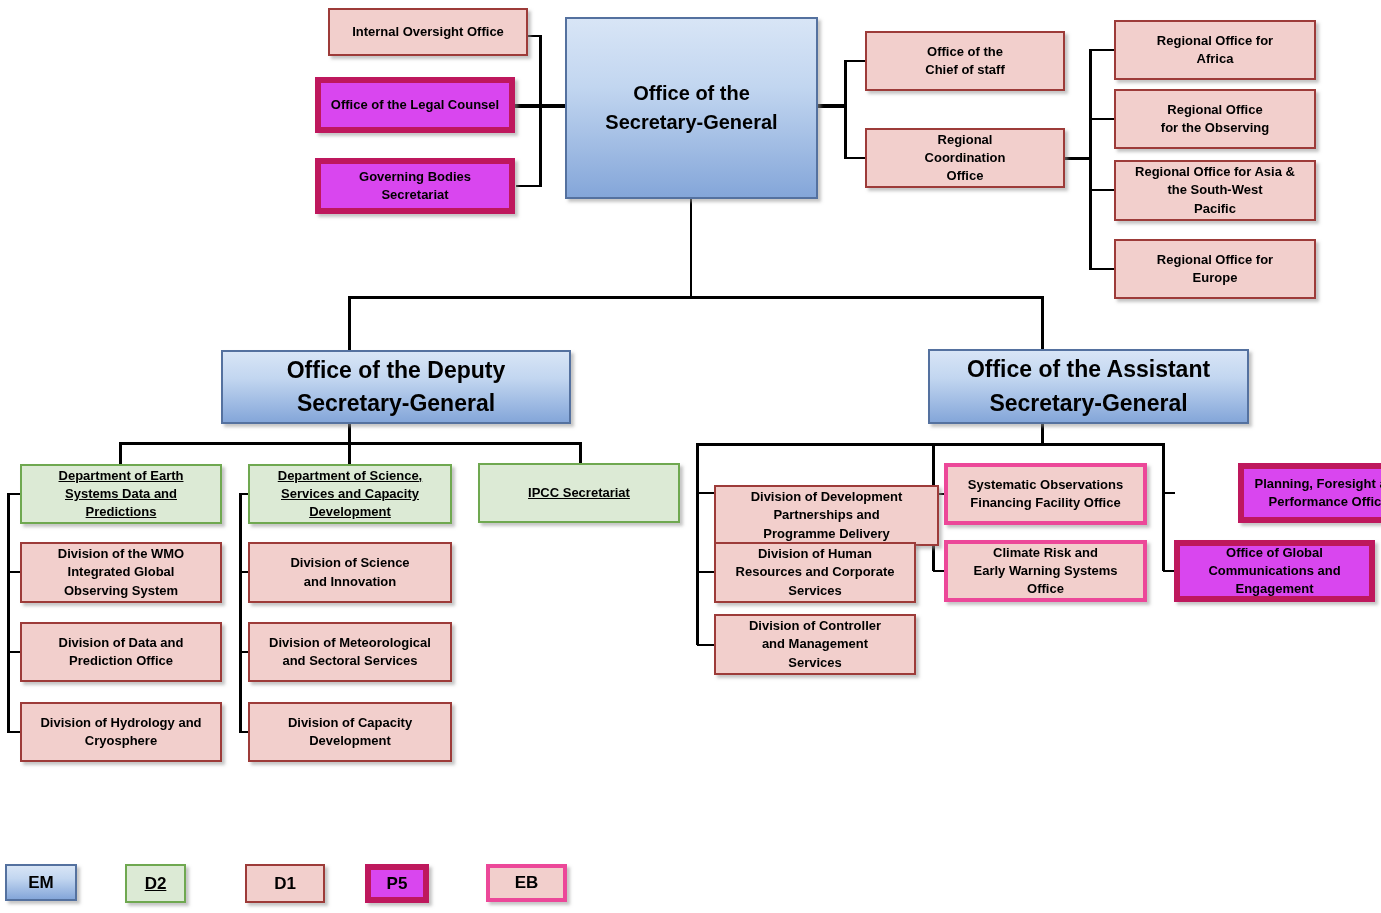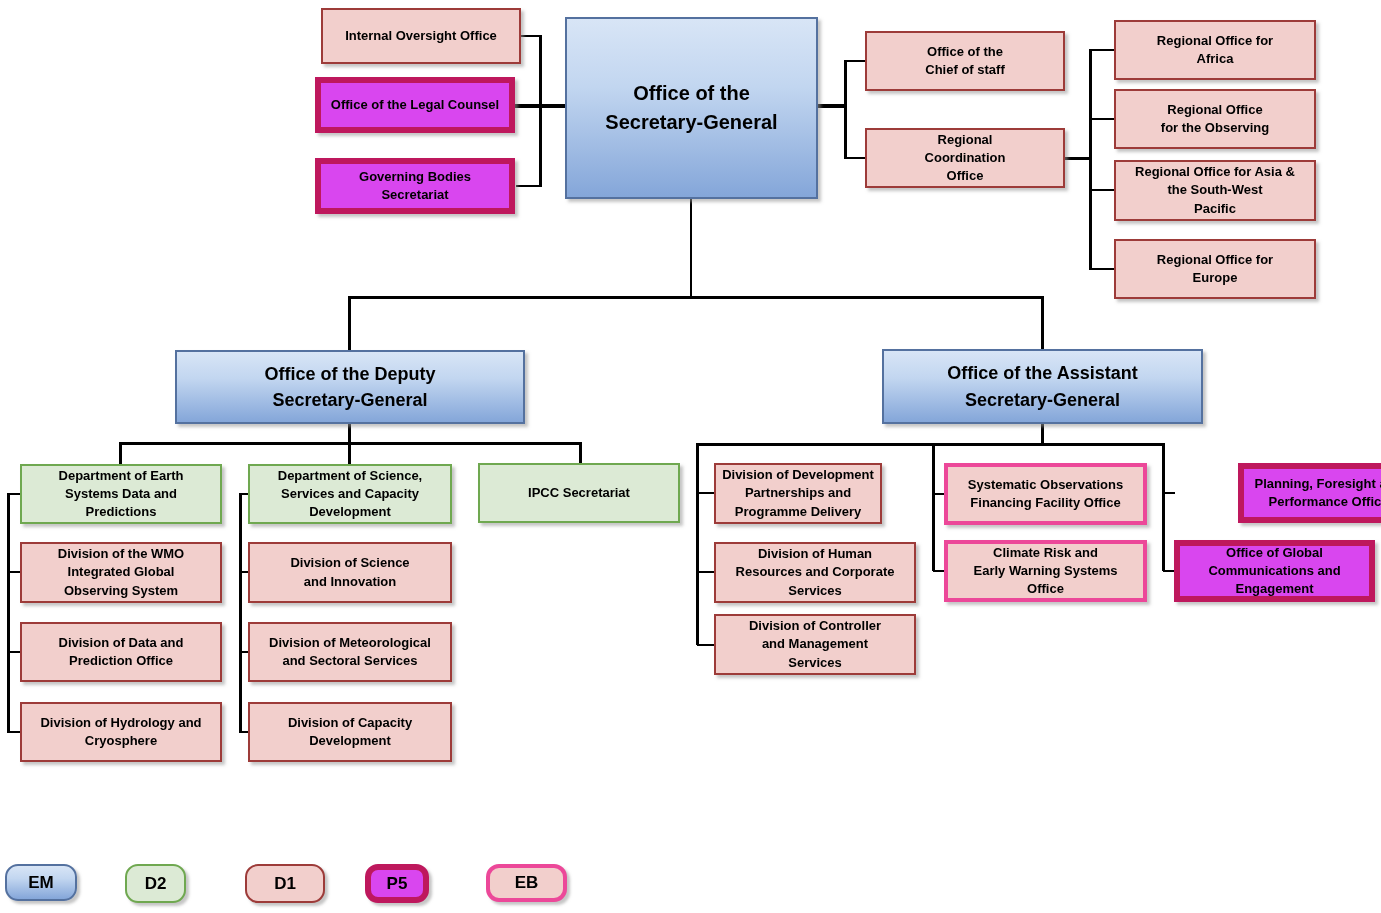--- a/index.html
+++ b/index.html
@@ -18,36 +18,35 @@
     text-align:center;
     color:#000;
     font-weight:bold;
     font-size:13px;
     line-height:1.4;
     box-shadow:3px 3px 3px rgba(150,150,150,0.55);
     padding:1px 2px;
   }
   .lbl{white-space:pre-line;}
   .d1{background:#f2cfcc;border:2px solid #9d3b39;}
-  .d2{background:#dcead5;border:2px solid #6fa850;}
+  .d2{background:#dcead5;border:2px solid #6fa850;text-decoration:underline;}
   .p5{background:#d946ef;border:6px solid #be185d;}
   .eb{background:#f2cfcc;border:4px solid #ec4899;}
   .em{
     background:linear-gradient(180deg,#d8e5f6 0%,#c2d6f0 38%,#84a6d9 100%);
     border:2px solid #54719f;
   }
   .em-big{font-size:20px;line-height:1.45;}
-  .em-mid{font-size:18px;line-height:1.45;}
+  .em-mid{font-size:23px;line-height:1.45;margin-left:46px;}
   .legend-box{
     position:absolute;
     box-sizing:border-box;
     display:flex;align-items:center;justify-content:center;
     font-weight:bold;font-size:17px;color:#000;
     box-shadow:3px 3px 3px rgba(150,150,150,0.55);
-    border-radius:13px;
   }
 </style>
 </head>
 <body>
 
 <div id="canvas">
 
   <svg id="wires" shape-rendering="crispEdges">
 
     <line x1="516" y1="36" x2="541" y2="36" stroke="#000" stroke-width="2"></line>
@@ -95,21 +94,21 @@
     <line x1="697" y1="572" x2="715" y2="572" stroke="#000" stroke-width="2"></line>
     <line x1="697" y1="645" x2="715" y2="645" stroke="#000" stroke-width="2"></line>
     <line x1="933" y1="444" x2="933" y2="571" stroke="#000" stroke-width="3"></line>
     <line x1="933" y1="494" x2="945" y2="494" stroke="#000" stroke-width="2"></line>
     <line x1="933" y1="571" x2="945" y2="571" stroke="#000" stroke-width="2"></line>
     <line x1="1163" y1="444" x2="1163" y2="571" stroke="#000" stroke-width="3"></line>
     <line x1="1163" y1="493" x2="1175" y2="493" stroke="#000" stroke-width="2"></line>
     <line x1="1163" y1="571" x2="1175" y2="571" stroke="#000" stroke-width="2"></line>
   </svg>
 
-  <div class="node d1" style="left:321px;top:8px;width:200px;height:56px">
+  <div class="node d1" style="left:328px;top:8px;width:200px;height:48px">
       <span class="lbl">Internal Oversight Office</span>
     </div>
   <div class="node p5" style="left:315px;top:77px;width:200px;height:56px">
       <span class="lbl">Office of the Legal Counsel</span>
     </div>
   <div class="node p5" style="left:315px;top:158px;width:200px;height:56px">
       <span class="lbl">Governing Bodies
 Secretariat</span>
     </div>
 
@@ -188,21 +187,21 @@
     </div>
   <div class="node d1" style="left:248px;top:702px;width:204px;height:60px">
       <span class="lbl">Division of Capacity
 Development</span>
     </div>
 
   <div class="node d2" style="left:478px;top:463px;width:202px;height:60px">
       <span class="lbl">IPCC Secretariat</span>
     </div>
 
-  <div class="node d1" style="left:714px;top:463px;width:168px;height:61px">
+  <div class="node d1" style="left:714px;top:485px;width:225px;height:61px">
       <span class="lbl">Division of Development
 Partnerships and
 Programme Delivery</span>
     </div>
   <div class="node d1" style="left:714px;top:542px;width:202px;height:61px">
       <span class="lbl">Division of Human
 Resources and Corporate
 Services</span>
     </div>
   <div class="node d1" style="left:714px;top:614px;width:202px;height:61px">

